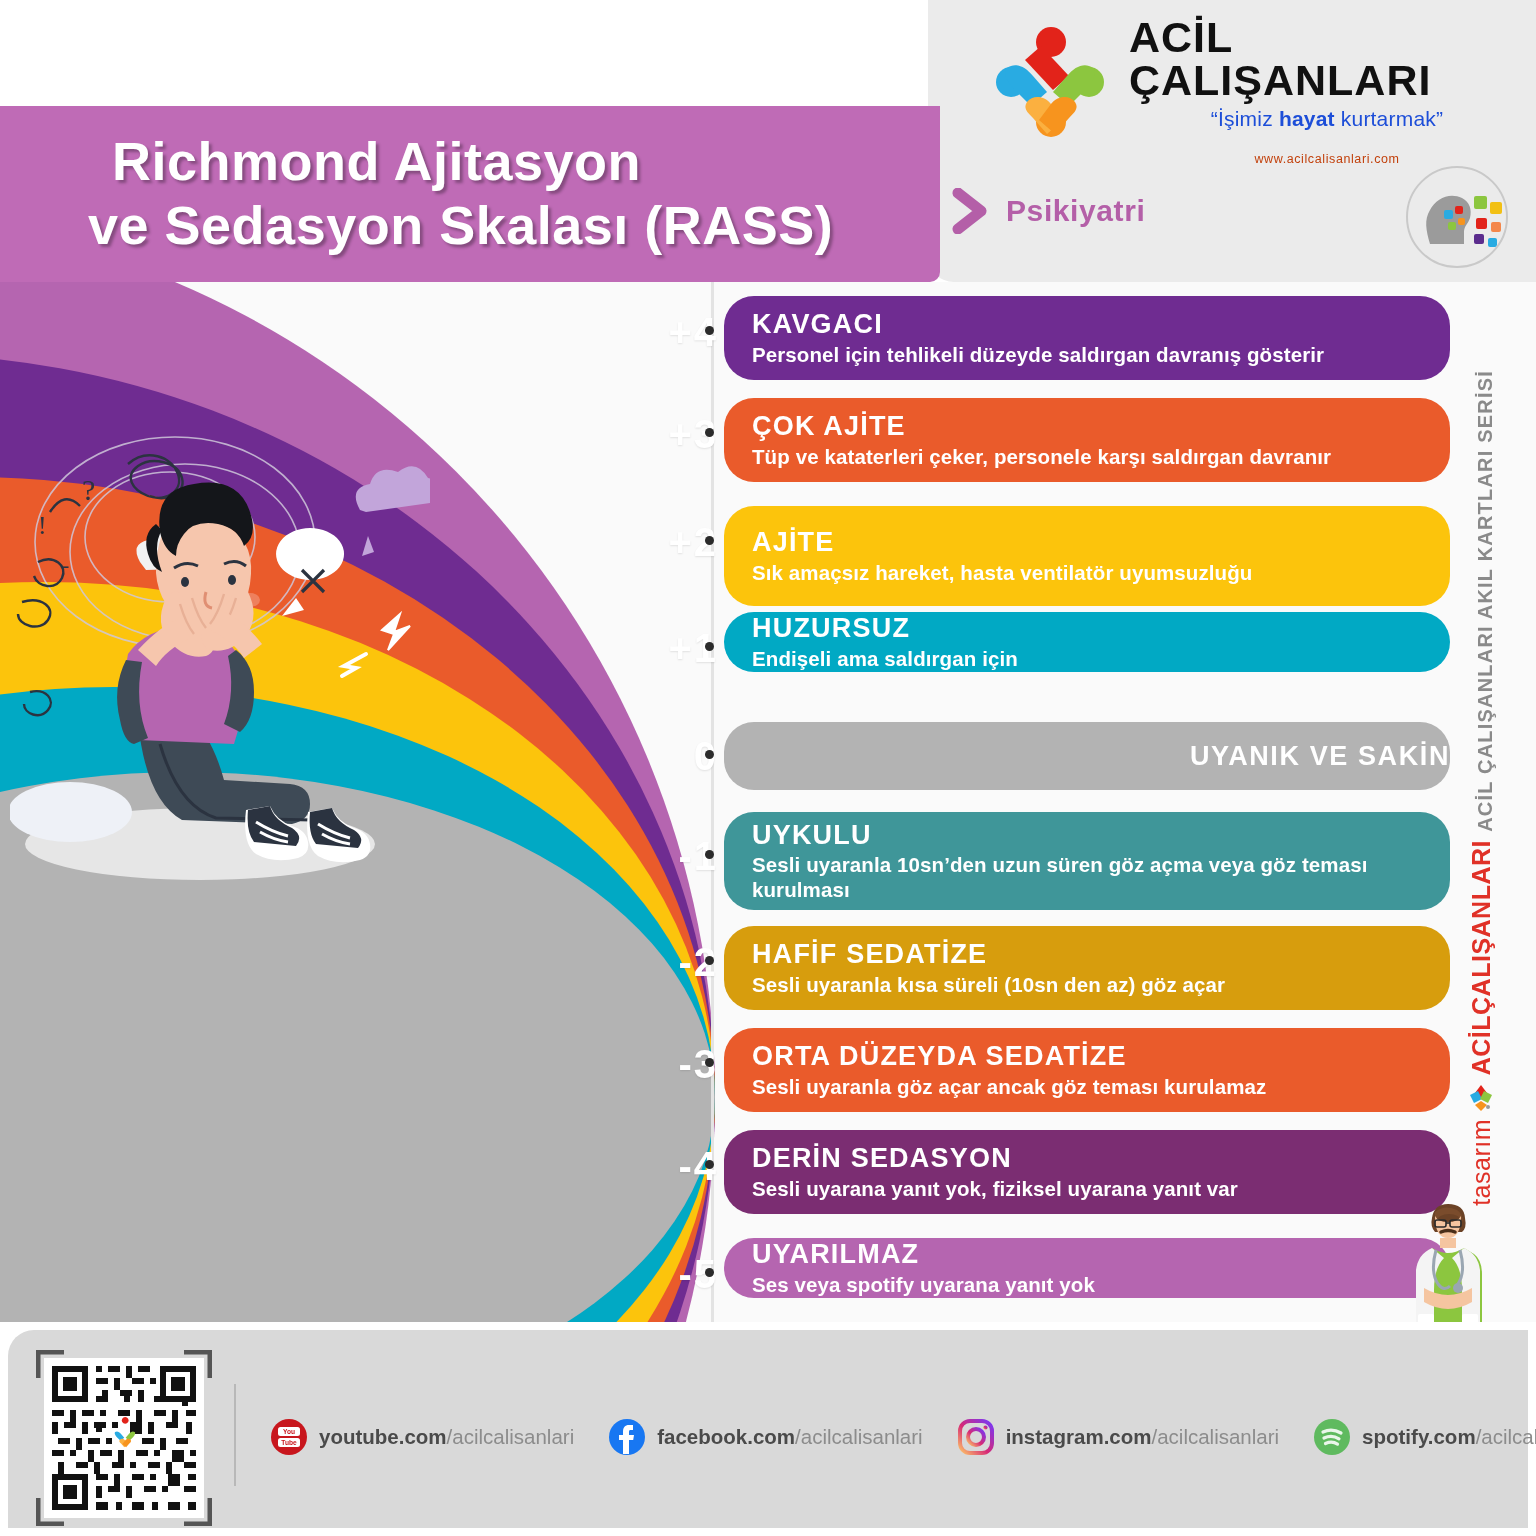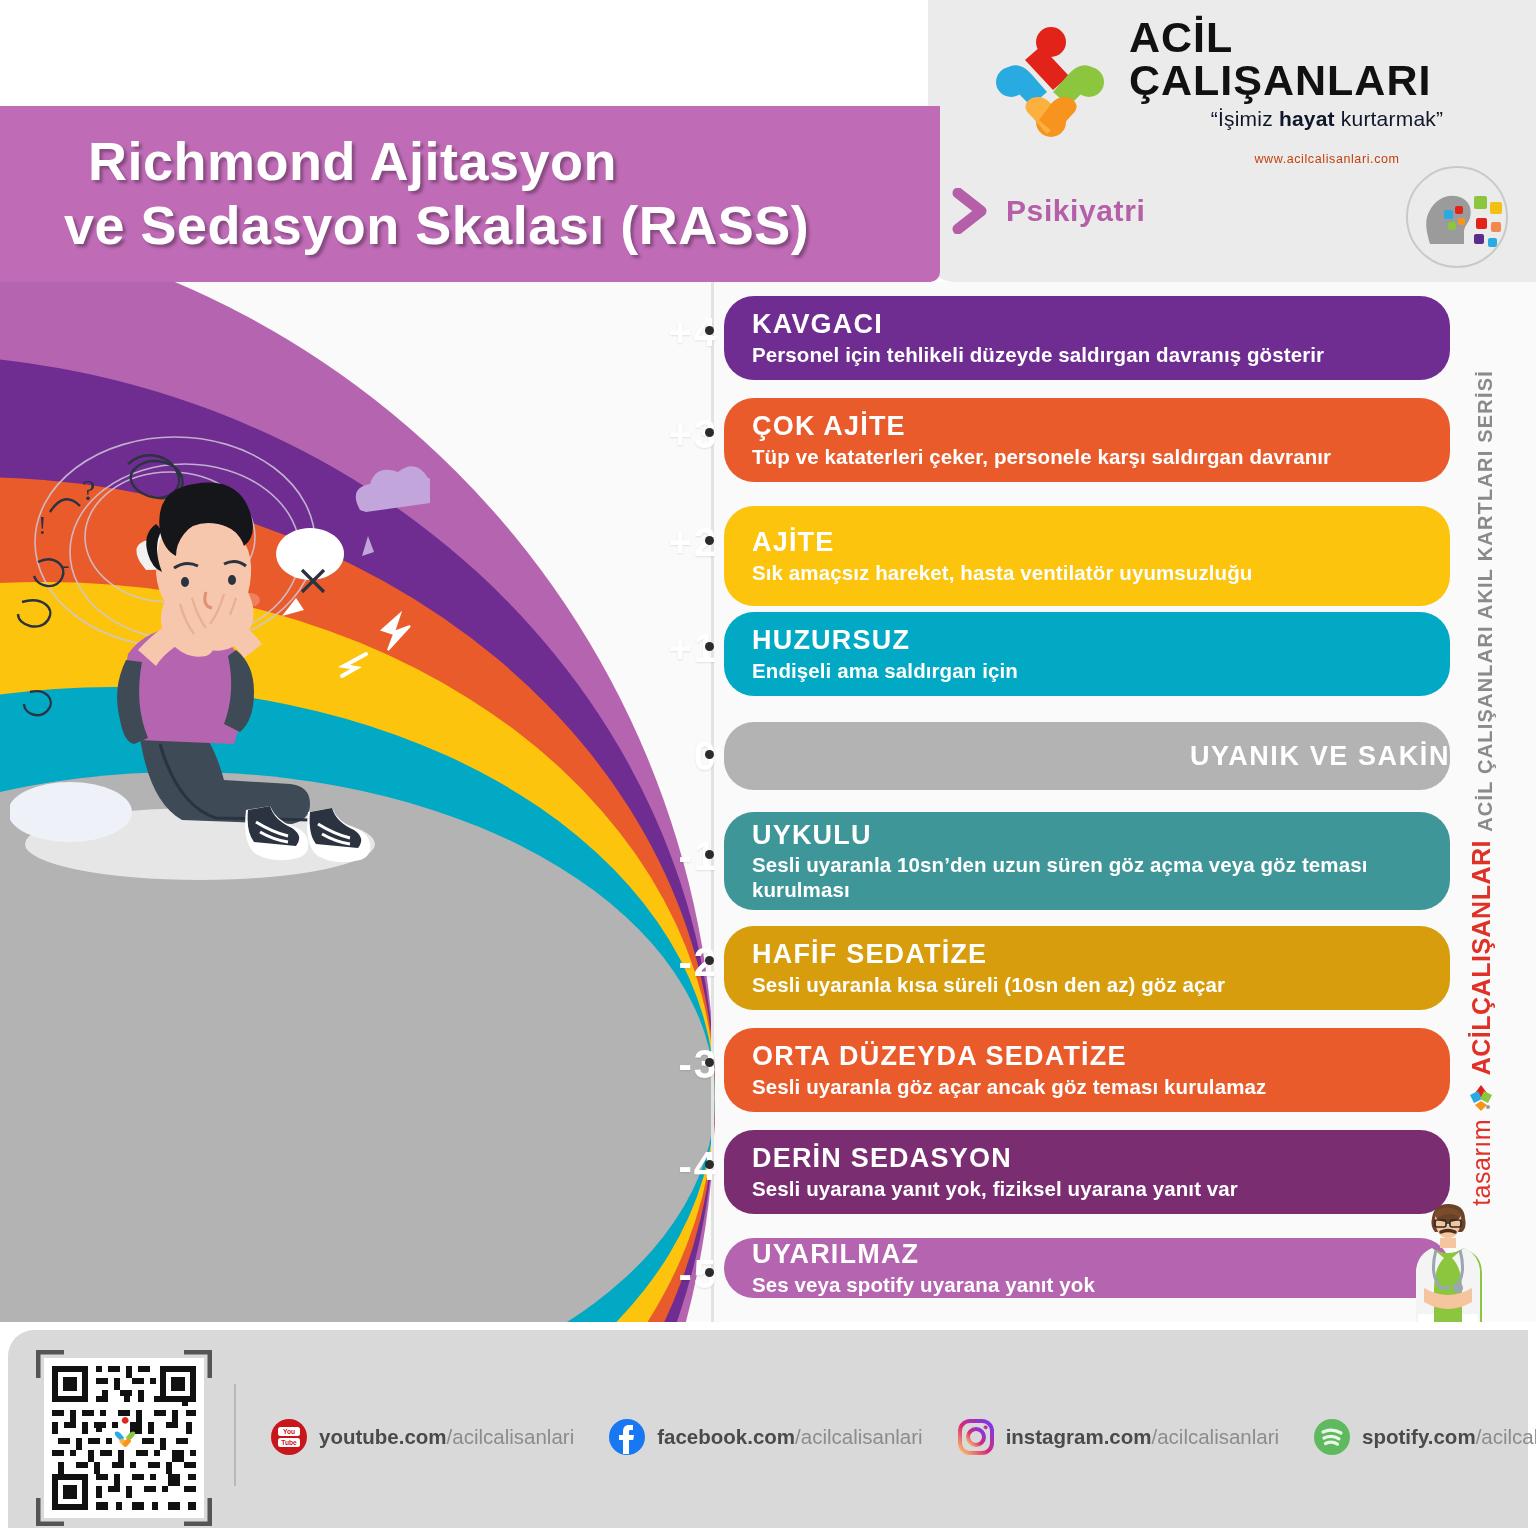--- a/index.html
+++ b/index.html
@@ -19,21 +19,21 @@
   #header-right-panel{
     position:absolute; left:928px; top:0; width:608px; height:282px;
     background:#ebebeb;
     border-radius:0 0 0 26px;
   }
   #title-banner{
     position:absolute; left:0; top:106px; width:940px; height:176px;
     background:#bf6bb6;
     border-radius:0 0 10px 0;
     display:flex; flex-direction:column; justify-content:center;
-    padding-left:88px;
+    padding-left:112px;
   }
   #title-line1, #title-line2{
     color:#ffffff;
     font-size:54px;
     font-weight:bold;
     letter-spacing:0.5px;
     line-height:1.18;
     text-shadow: 3px 3px 3px rgba(0,0,0,0.30);
     white-space:nowrap;
   }
@@ -43,21 +43,21 @@
   #brand-wrap{
     position:absolute; left:985px; top:18px; width:540px; height:140px;
     display:flex; align-items:center; gap:16px;
   }
   #brand-mark{ width:128px; height:128px; position:relative; flex:0 0 auto;}
   #brand-text{ display:flex; flex-direction:column; align-items:center; padding-top:6px;}
   #brand-name{
     font-size:43px; font-weight:bold; letter-spacing:1px; color:#111;
     font-family:"Liberation Sans", sans-serif; line-height:1;
   }
-  #brand-slogan{ font-size:21px; color:#0f172a; margin-top:5px; letter-spacing:0.2px;}
+  #brand-slogan{ font-size:21px; color:#1d4ed8; margin-top:5px; letter-spacing:0.2px;}
   #brand-slogan b{ font-weight:bold;}
   #brand-url{ font-size:12.5px; color:#c2410c; margin-top:21px; letter-spacing:0.6px;}
 
   #category-row{
     position:absolute; left:952px; top:188px; display:flex; align-items:center; gap:18px;
   }
   #category-chevron{ width:36px; height:46px; }
   #category-label{ color:#b45fa8; font-size:30px; font-weight:bold; letter-spacing:0.6px;}
 
   #category-badge{
@@ -352,21 +352,21 @@
   <div class="bar" style="top:116px; height:84px; background:#ea5b2b;">
     <div class="bar-title">ÇOK AJİTE</div>
     <div class="bar-desc">Tüp ve kataterleri çeker, personele karşı saldırgan davranır</div>
   </div>
 
   <div class="bar" style="top:224px; height:100px; background:#fcc40c;">
     <div class="bar-title">AJİTE</div>
     <div class="bar-desc">Sık amaçsız hareket, hasta ventilatör uyumsuzluğu</div>
   </div>
 
-  <div class="bar" style="top:330px; height:84px; background:#01a9c4;">
+  <div class="bar" style="top:330px; height:60px; background:#01a9c4;">
     <div class="bar-title">HUZURSUZ</div>
     <div class="bar-desc">Endişeli ama saldırgan için</div>
   </div>
 
   <div class="bar no-desc" style="top:440px; height:68px; background:#b3b3b3;">
     <div class="bar-title">UYANIK VE SAKİN</div>
   </div>
 
   <div class="bar" style="top:530px; height:98px; background:#3f9699;">
     <div class="bar-title">UYKULU</div>

